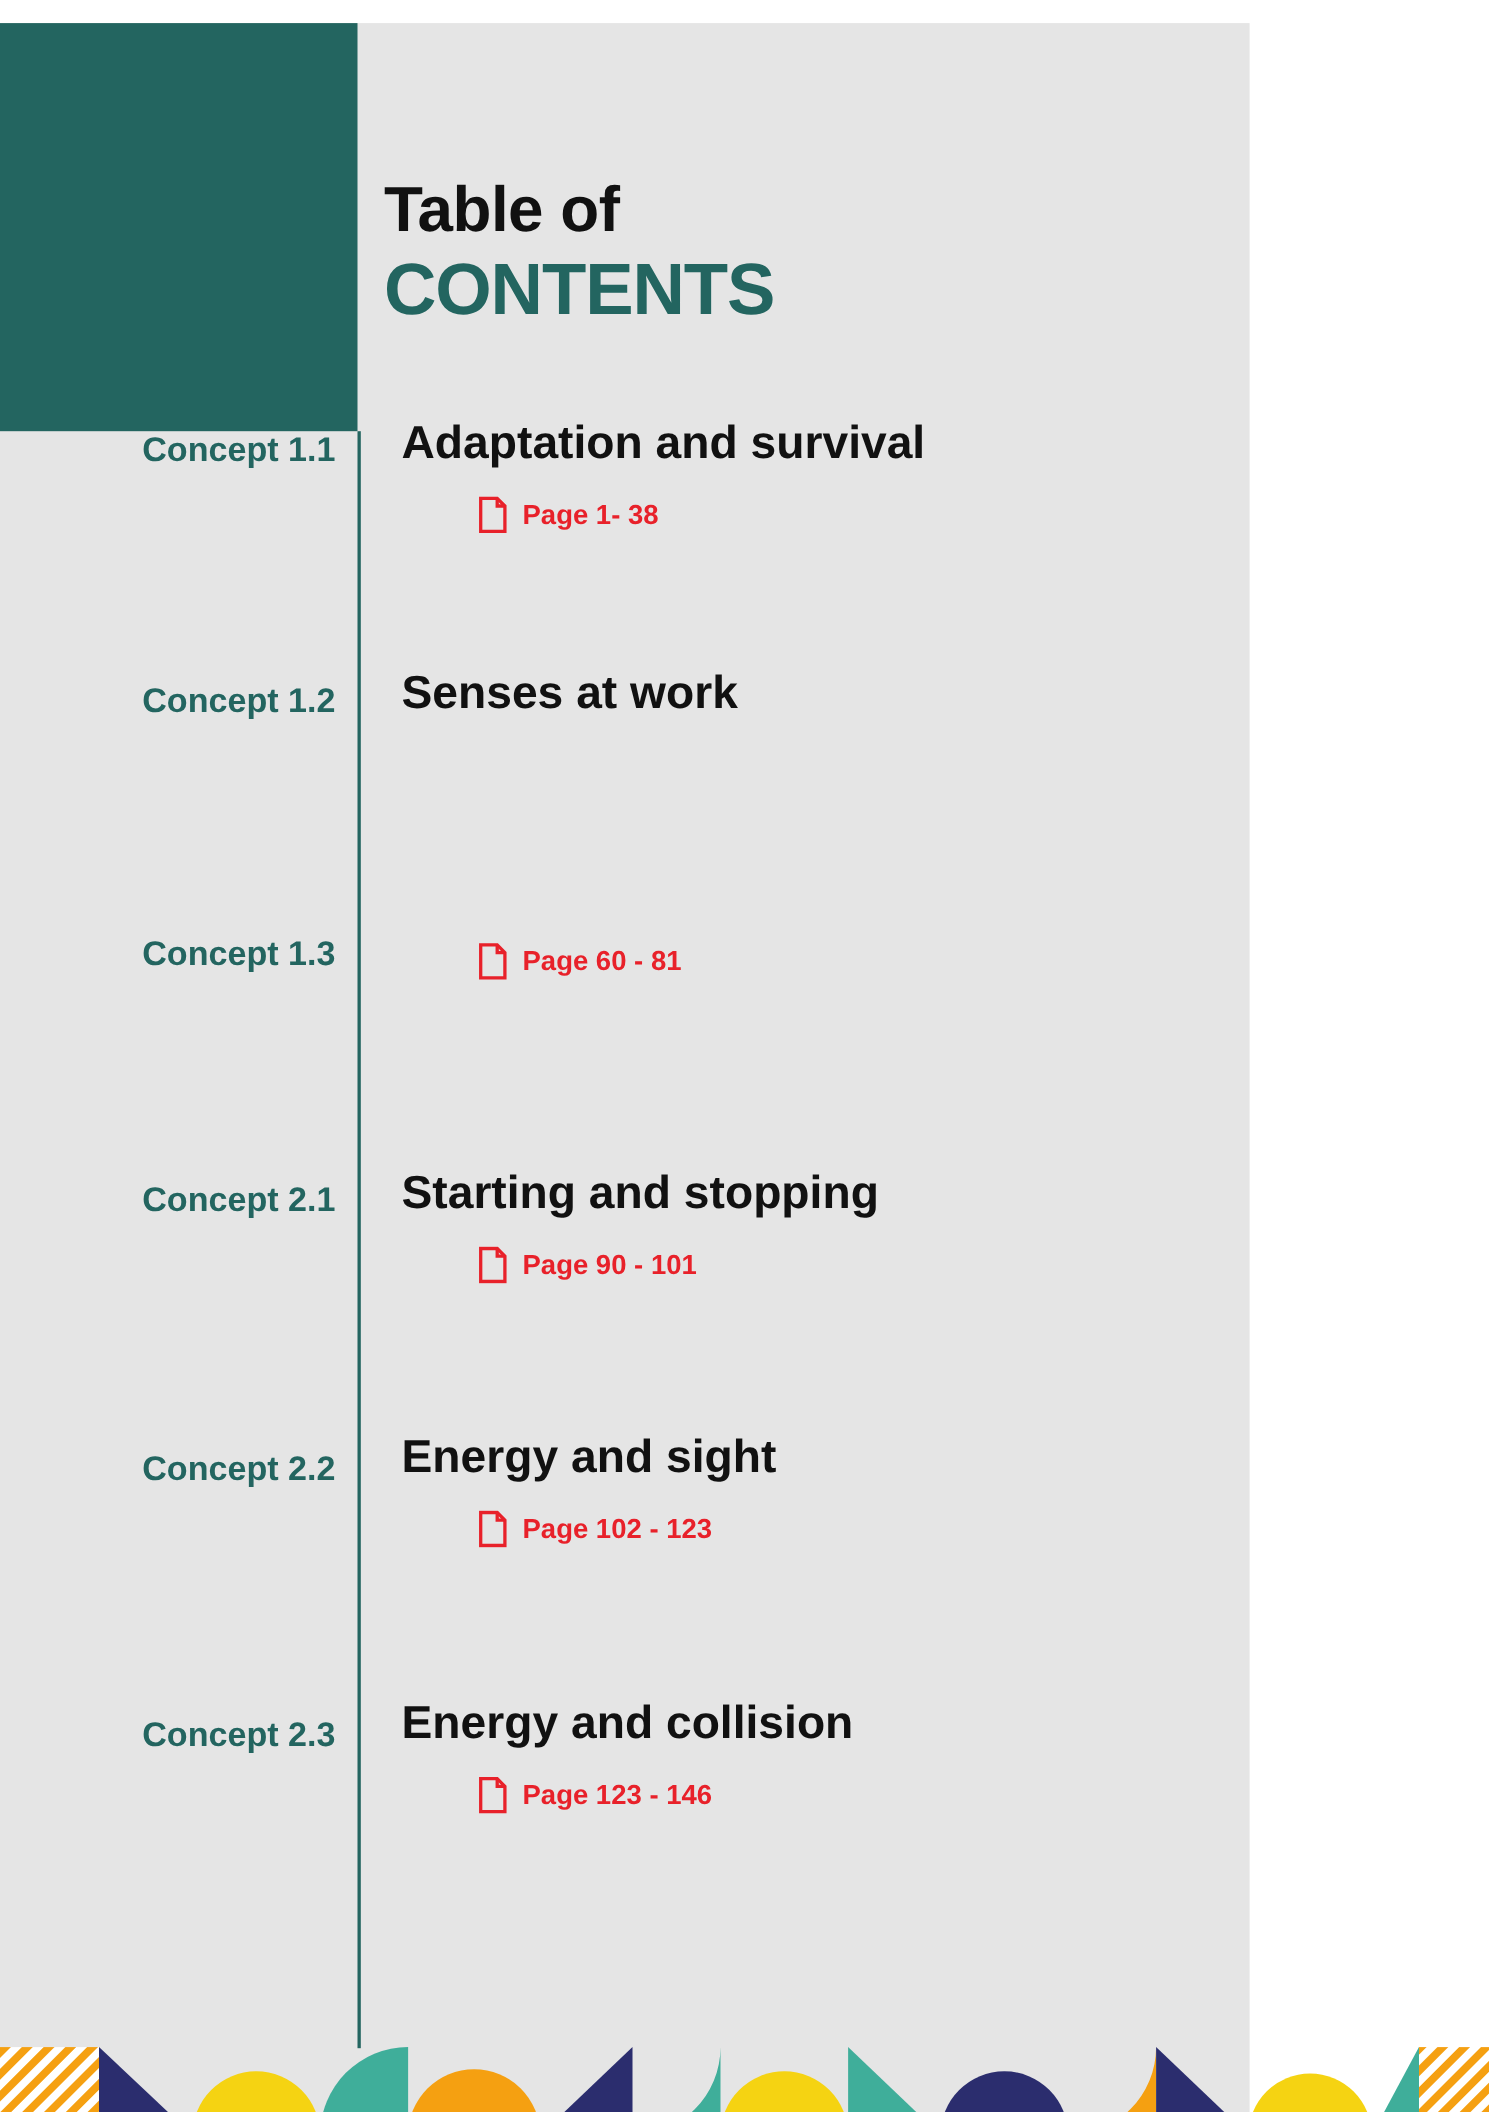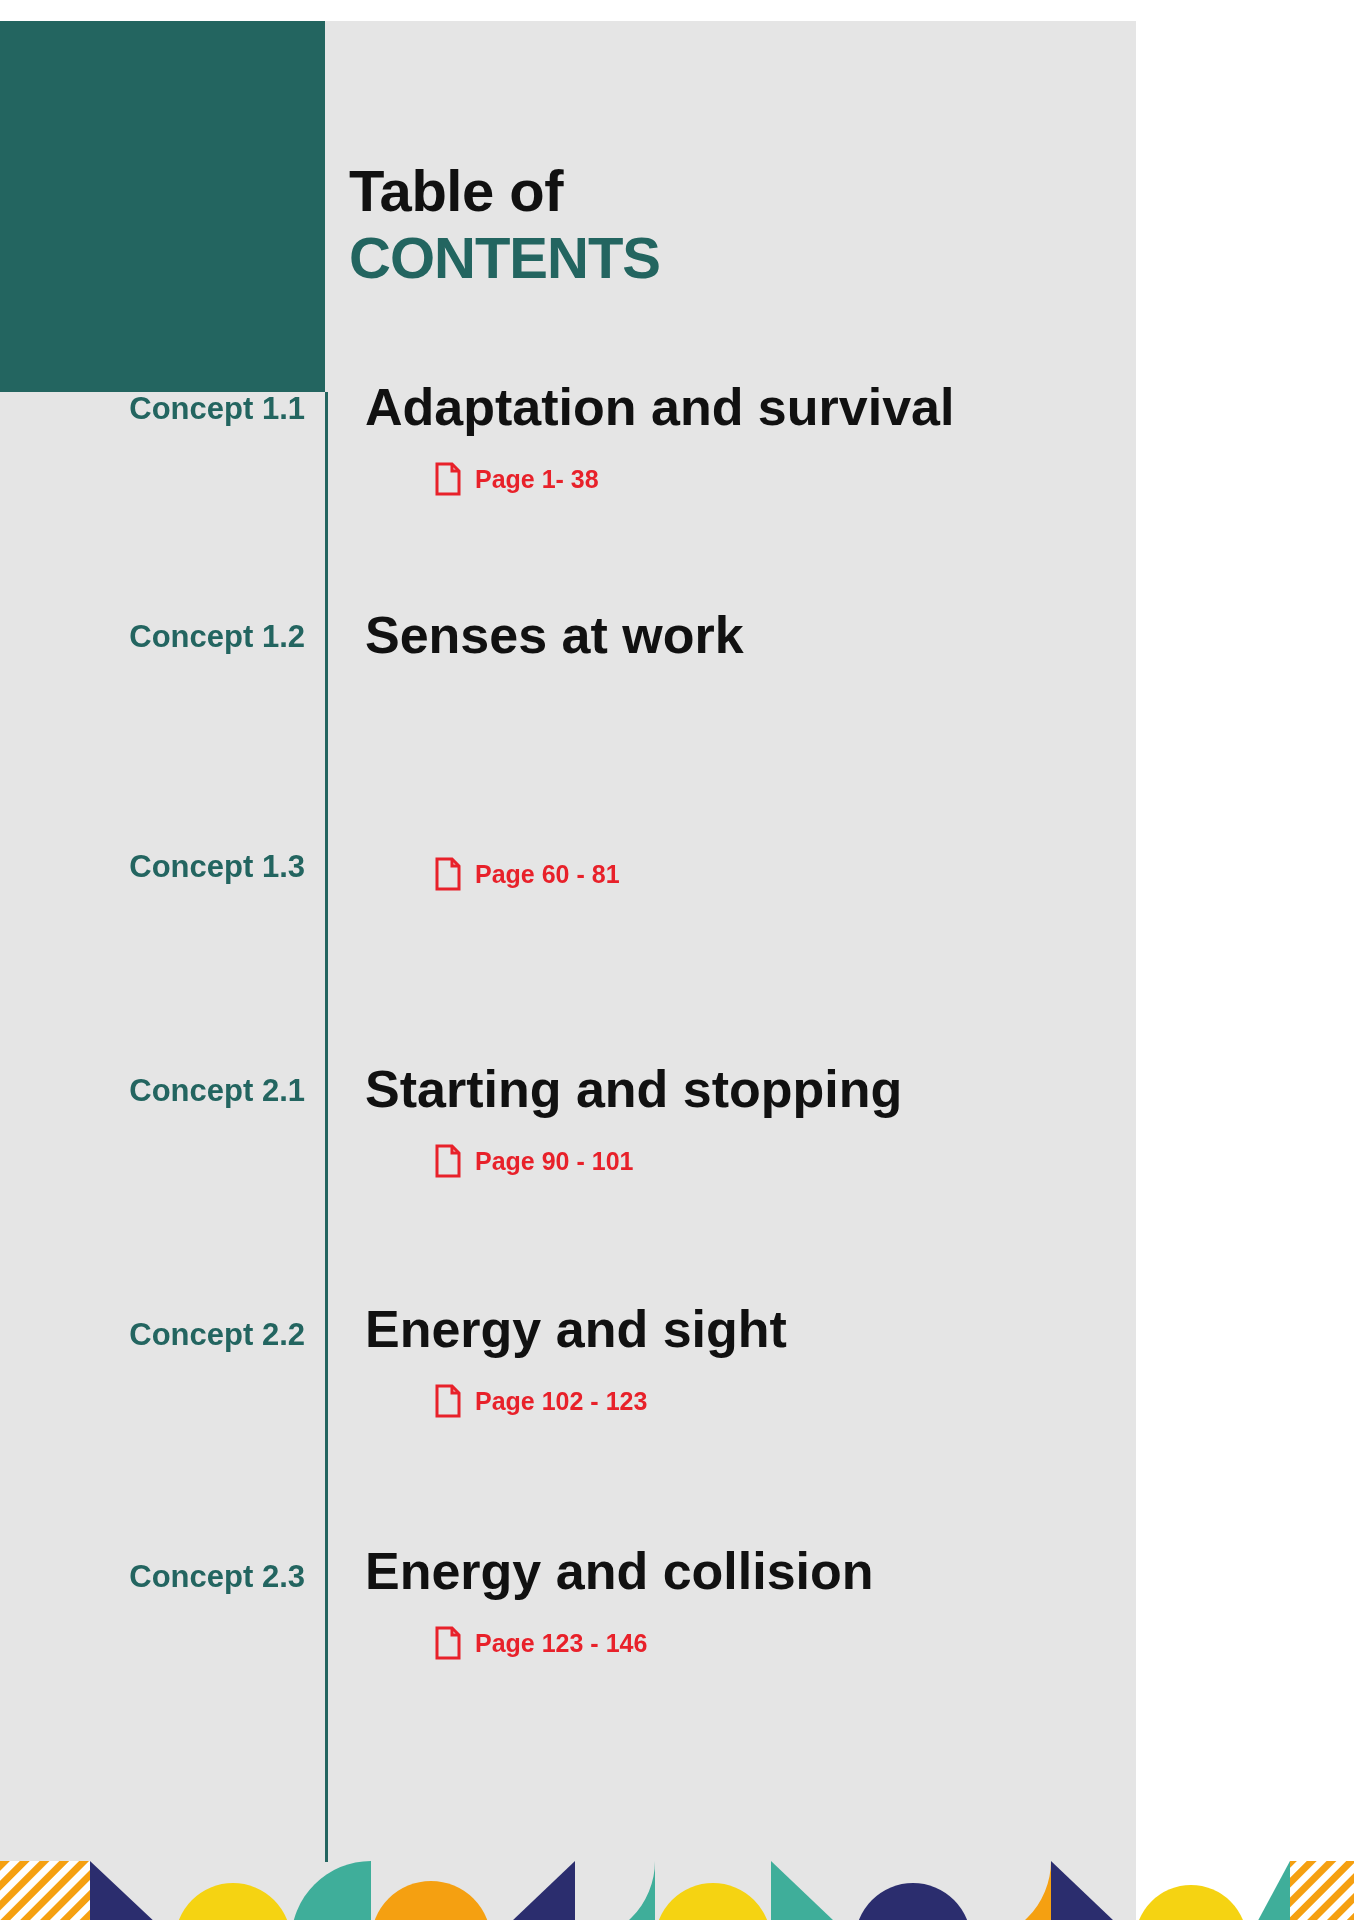--- a/index.html
+++ b/index.html
@@ -46,21 +46,21 @@
     width: 900px;
   }
   .title-line1 {
     font-size: 58px;
     font-weight: bold;
     color: #111111;
     letter-spacing: -0.5px;
     line-height: 1.05;
   }
   .title-line2 {
-    font-size: 58px;
+    font-size: 66px;
     font-weight: bold;
     color: #236560;
     letter-spacing: -1px;
     line-height: 1.05;
     margin-top: 6px;
   }
 
   
   .entries {
     position: absolute;
@@ -81,21 +81,21 @@
     font-weight: bold;
     color: #236560;
     white-space: nowrap;
   }
   .entry-body {
     position: absolute;
     left: 349px;
     width: 960px;
   }
   .entry-title {
-    font-size: 52px;
+    font-size: 42px;
     font-weight: bold;
     color: #111111;
     line-height: 1.1;
     white-space: nowrap;
   }
   .page-row {
     margin-top: 26px;
     display: flex;
     align-items: center;
     gap: 14px;

